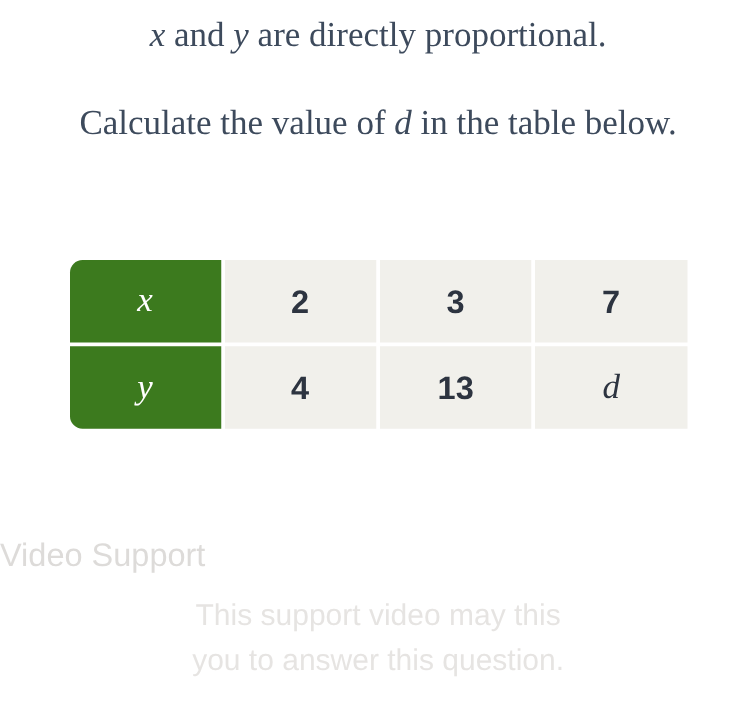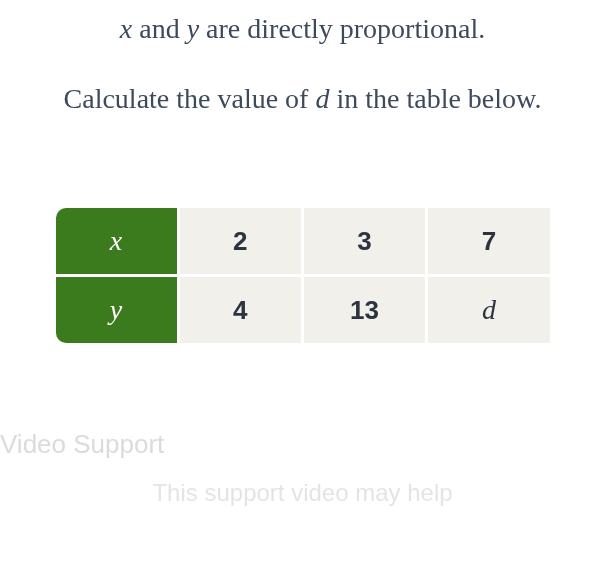--- a/index.html
+++ b/index.html
@@ -121,14 +121,15 @@
       <td>4</td>
       <td>13</td>
       <td><span class="math-var">d</span></td>
     </tr>
   </tbody>
     </table>
 </div>
 
 <div class="watermark1">Video Support</div>
 <div class="watermark2">
-  <span>This support video may help</span><br>
+  <span>This support video may this</span><br>
+  <span>you to answer this question.</span>
 </div>
 
 </body></html>

